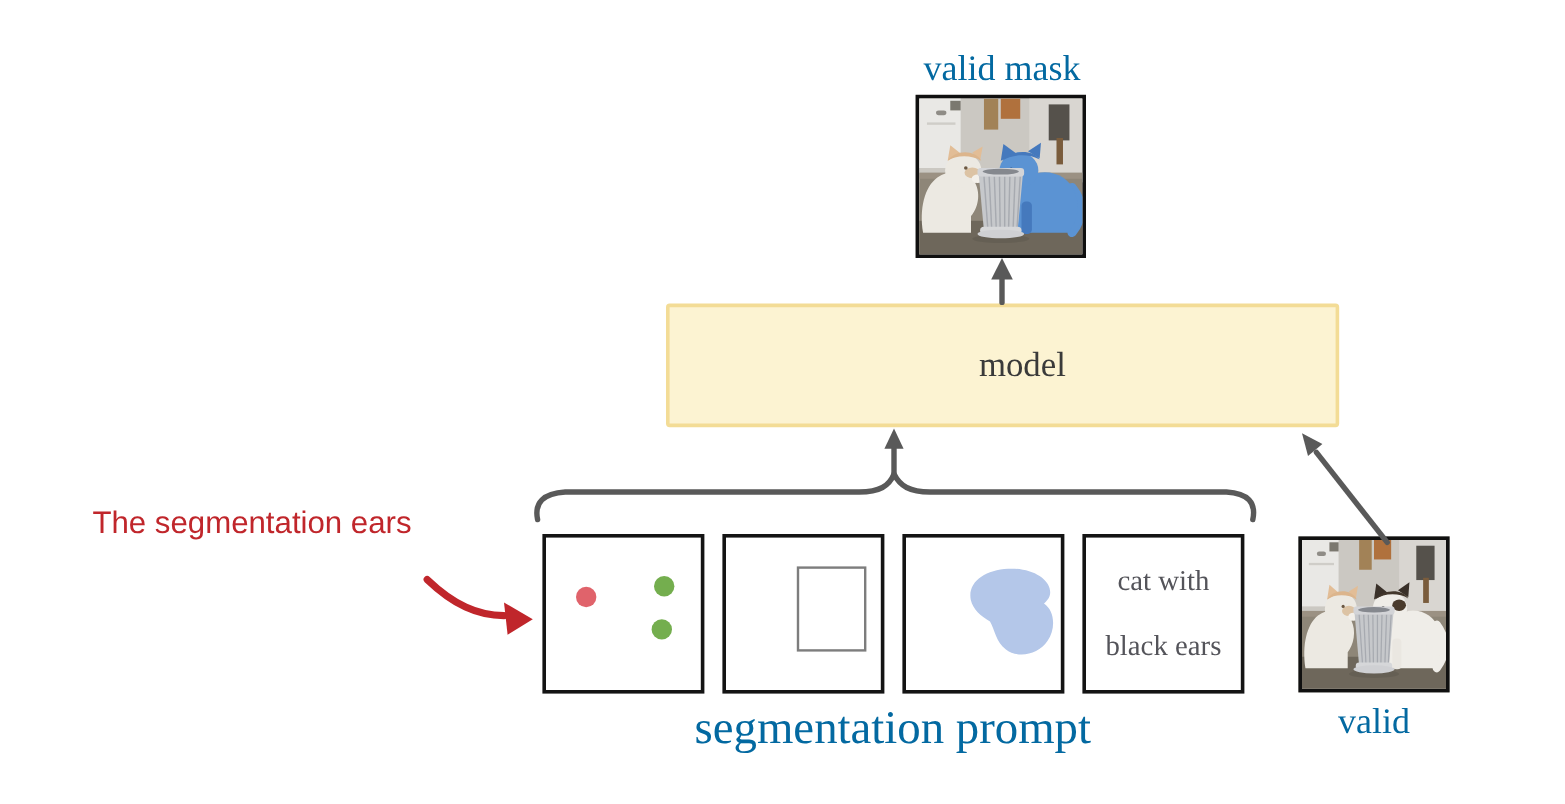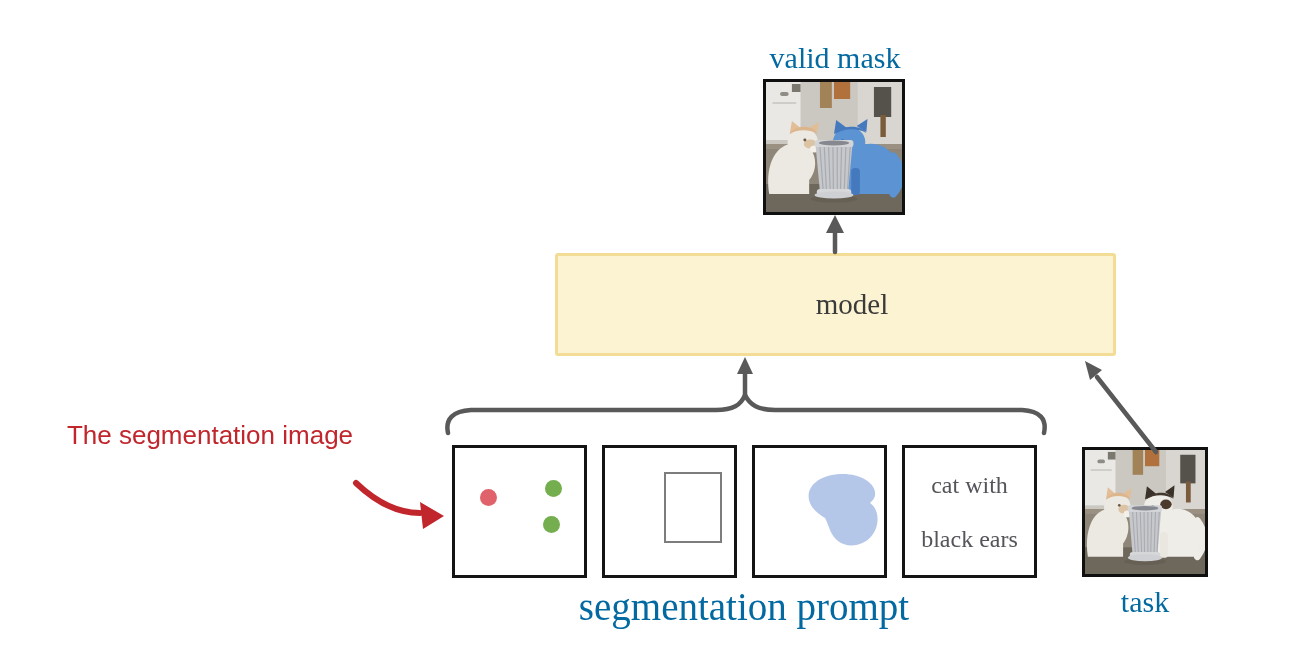--- a/index.html
+++ b/index.html
@@ -47,21 +47,21 @@
   .red-stroke{stroke:var(--annotation-red);stroke-width:6;fill:none;stroke-linecap:round;}
   .red-fill{fill:var(--annotation-red);}
   
   .vm-body{fill:var(--valid-mask-blue);} .vm-dark{fill:#4579bd;}
   .vm-tail{stroke:var(--valid-mask-blue);}
 </style>
 </head>
 <body>
 
 <div class="abs annotation">
-  <div>The segmentation image</div>
+  <div>The segmentation ears</div>
 </div>
 
 <div class="abs serif-label lbl-valid-mask">valid mask</div>
 
 <div class="abs photo photo-mask">
   <svg viewBox="0 0 126 130" preserveAspectRatio="none">
     <rect x="0" y="0" width="126" height="70" fill="#cbc8c2"></rect>
     <rect x="85" y="0" width="41" height="70" fill="#d9d6d1"></rect>
     <rect x="0" y="0" width="32" height="58" fill="#e9e8e5"></rect>
     <rect x="6" y="20" width="22" height="2" fill="#cfcdc8"></rect>
@@ -131,21 +131,21 @@
       C75 87 74 77 70 70 C62 65 56 60 54 52 Z"></path>
   </svg>
 </div>
 
 <div class="abs pbox pbox-4 pbox-text">
   <div>cat with</div>
   <div>black ears</div>
 </div>
 
 <div class="abs serif-label lbl-seg-prompt">segmentation prompt</div>
-<div class="abs serif-label lbl-image">task</div>
+<div class="abs serif-label lbl-image">valid</div>
 
 <div class="abs photo photo-image">
   <svg viewBox="0 0 126 130" preserveAspectRatio="none">
     <rect x="0" y="0" width="126" height="70" fill="#cbc8c2"></rect>
     <rect x="85" y="0" width="41" height="70" fill="#d9d6d1"></rect>
     <rect x="0" y="0" width="32" height="58" fill="#e9e8e5"></rect>
     <rect x="6" y="20" width="22" height="2" fill="#cfcdc8"></rect>
     <rect x="13" y="10" width="8" height="4" rx="2" fill="#8f8c86"></rect>
     <rect x="24" y="2" width="8" height="8" fill="#7b786f"></rect>
     <rect x="50" y="0" width="11" height="26" fill="#a28257"></rect>

